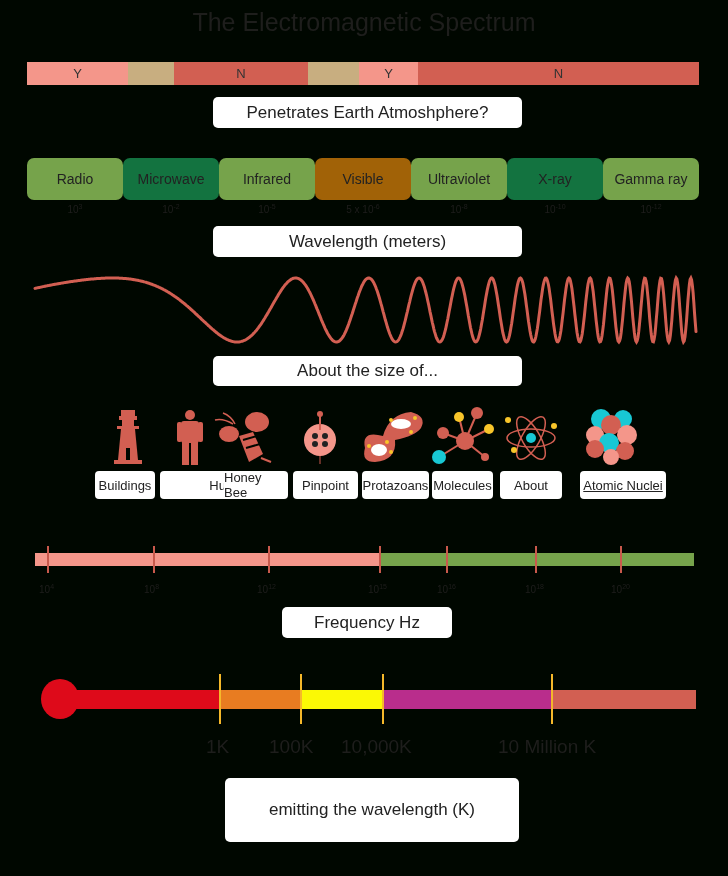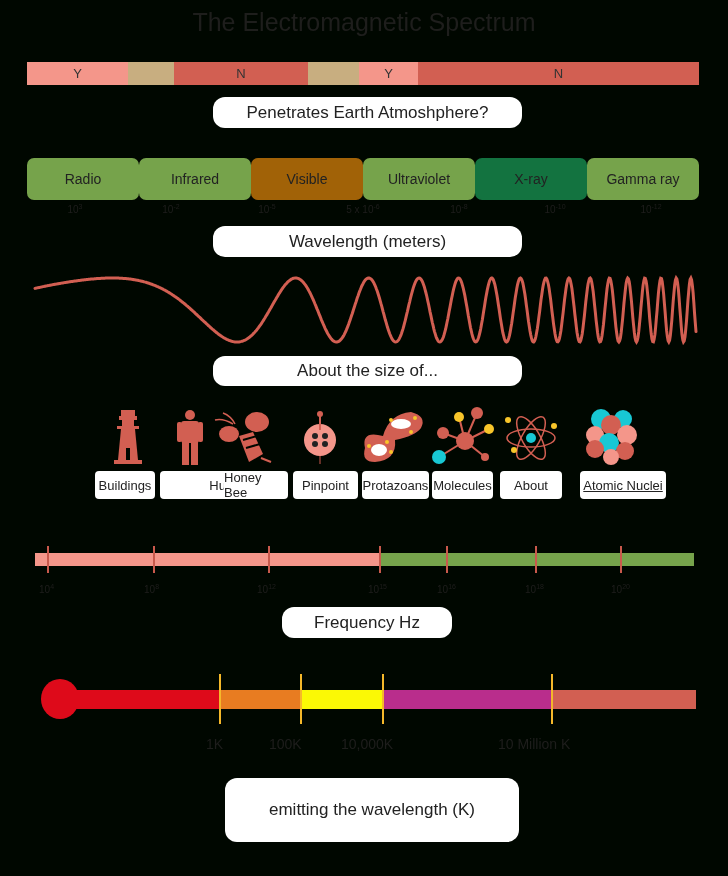--- a/index.html
+++ b/index.html
@@ -1,52 +1,53 @@
 <!DOCTYPE html>
 <html><head>
 <meta charset="utf-8">
 <style>
   html,body{margin:0;padding:0;}
   body{width:728px;height:876px;background:#000700;position:relative;overflow:hidden;font-family:"Liberation Sans",sans-serif;}
   .abs{position:absolute;}
   .title{left:0;width:728px;top:8px;text-align:center;font-size:25px;color:#1e1e1c;}
   .pen-bar{left:27px;top:62px;width:672px;height:23px;display:flex;}
   .pen-seg{height:23px;display:flex;align-items:center;justify-content:center;font-size:13px;color:#333;}
-  .label-box{background:#fff;border-radius:12px;color:#222;text-align:center;display:flex;align-items:center;justify-content:center;}
+  .label-box{background:#fff;border-radius:5px;color:#222;text-align:center;display:flex;align-items:center;justify-content:center;}
   .bands{left:27px;top:158px;width:672px;height:42px;display:flex;}
   .band{flex:1;height:42px;border-radius:7px;display:flex;align-items:center;justify-content:center;font-size:14px;color:#222;margin-right:0px;}
   .wl{left:27px;top:203px;width:672px;display:flex;}
   .wl span{flex:1;text-align:center;font-size:10px;color:#1e1e1c;}
   .wl sup{font-size:7px;}
   .icon-wrap{position:absolute;top:405px;height:60px;display:flex;justify-content:center;align-items:flex-end;}
   .icon-label{position:absolute;top:471px;height:28px;background:#fff;border-radius:4px;font-size:13px;color:#222;display:flex;align-items:center;justify-content:center;}
   .freq-bar{top:553px;height:13px;}
   .tick{position:absolute;width:2px;background:#c9594c;}
   .flabel{position:absolute;top:583px;font-size:10px;color:#1e1e1c;}
   .flabel sup{font-size:7px;}
-  .temp-label{position:absolute;top:736px;font-size:14px;color:#1e1e1c;}
+  .temp-label{position:absolute;top:736px;font-size:19px;color:#1e1e1c;}
   .ytick{position:absolute;width:2px;background:#f5b82a;top:674px;height:50px;}
 </style>
 </head>
 <body>
 
 <div class="abs title">The Electromagnetic Spectrum</div>
 
 <div class="abs pen-bar">
   <div class="pen-seg" style="width:101px;background:#f4968a;">Y</div>
   <div class="pen-seg" style="width:46px;background:#c8ae80;"></div>
   <div class="pen-seg" style="width:134px;background:#d25f52;">N</div>
   <div class="pen-seg" style="width:51px;background:#c8ae80;"></div>
   <div class="pen-seg" style="width:59px;background:#f4968a;">Y</div>
   <div class="pen-seg" style="width:281px;background:#d25f52;">N</div>
 </div>
 <div class="abs label-box" style="left:213px;top:97px;width:309px;height:31px;font-size:17px;">Penetrates Earth Atmoshphere?</div>
 
 <div class="abs bands">
   <div class="band" style="background:#76a34b;">Radio</div>
+  <div class="band" style="background:#137340;">Microwave</div>
   <div class="band" style="background:#76a34b;">Infrared</div>
   <div class="band" style="background:#a16207;">Visible</div>
   <div class="band" style="background:#76a34b;">Ultraviolet</div>
   <div class="band" style="background:#137340;">X-ray</div>
   <div class="band" style="background:#76a34b;">Gamma ray</div>
 </div>
 <div class="abs wl">
   <span><span>10</span><sup>3</sup></span>
   <span><span>10</span><sup>-2</sup></span>
   <span><span>10</span><sup>-5</sup></span>

